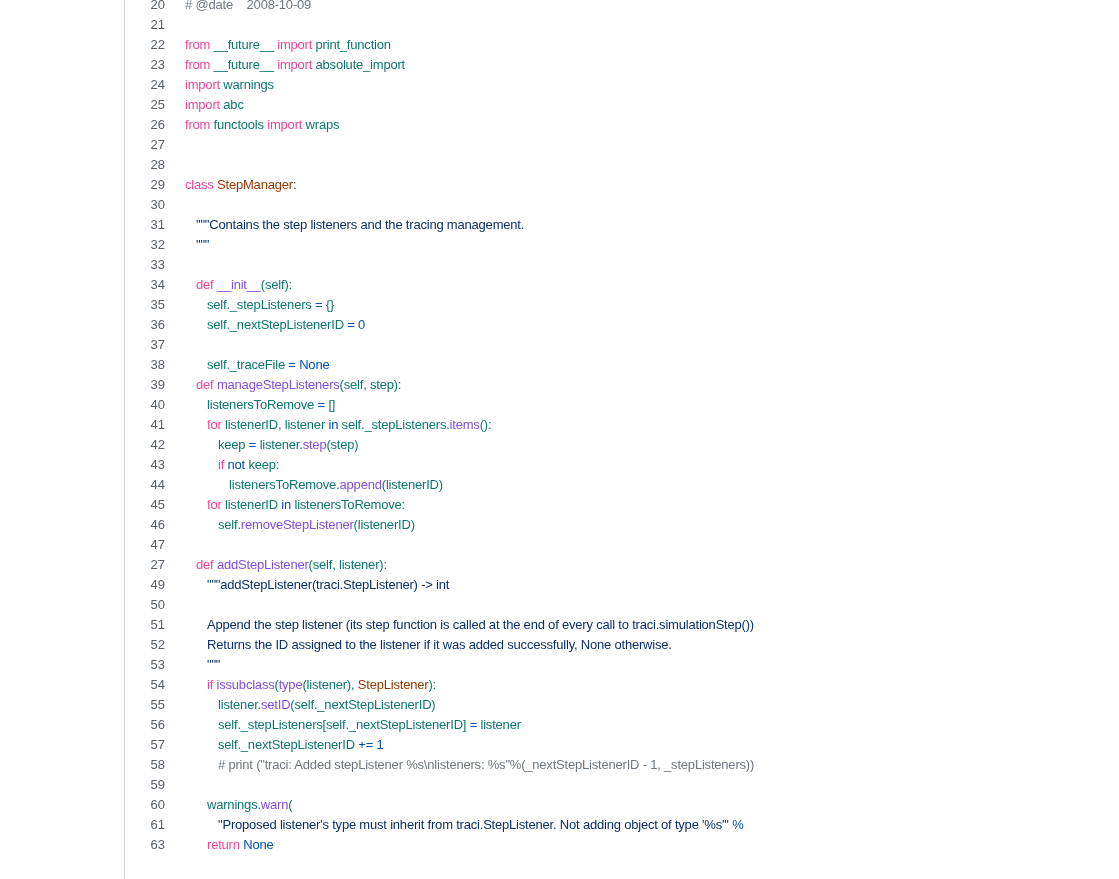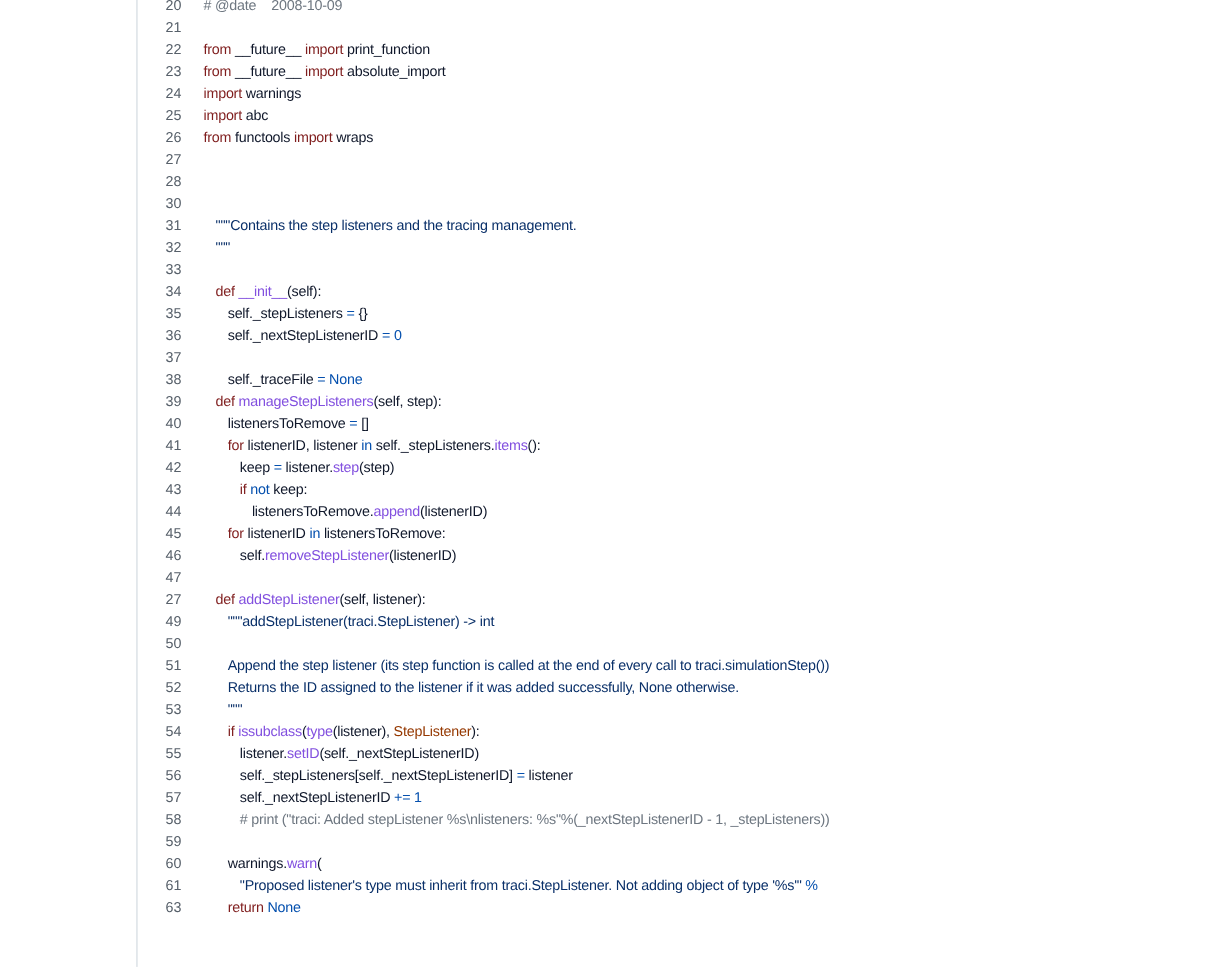--- a/index.html
+++ b/index.html
@@ -3,43 +3,44 @@
 <meta charset="utf-8">
 <style>
   html, body { margin:0; padding:0; background:#ffffff; }
   body { width:1119px; height:879px; overflow:hidden; position:relative;
          font-family:"Liberation Sans", "DejaVu Sans", sans-serif; font-size:13px; }
   .gutter-border { position:absolute; left:124px; top:0; width:1px; height:879px; background:#d0d7de; }
   .code { position:absolute; left:125px; top:-5px; width:994px; }
   .line { height:20px; line-height:20px; display:flex; white-space:pre; }
   .ln { width:40px; text-align:right; color:#57606a; flex:none; }
   .src { padding-left:20px; color:#24292f; letter-spacing:-0.2px; }
-  .kw { color:#7f1d1d; }
+  .kw { color:#ec4899; }
   .fn { color:#8250df; }
   .cls { color:#953800; }
   .cm { color:#6e7781; }
   .st { color:#0a3069; }
   .num { color:#0550ae; }
   .op { color:#0550ae; }
-  .plain { color:#0f172a; }
+  .plain { color:#0f766e; }
 </style>
 </head>
 <body>
 
 <div class="gutter-border"></div>
 <div class="code" id="code">
     <div class="line"><span class="ln">20</span><span class="src" style="padding-left: 20px;"><span class="cm"># @date    2008-10-09</span></span></div>
     <div class="line"><span class="ln">21</span><span class="src" style="padding-left: 20px;"></span></div>
     <div class="line"><span class="ln">22</span><span class="src" style="padding-left: 20px;"><span class="kw">from</span><span class="plain"> __future__ </span><span class="kw">import</span><span class="plain"> print_function</span></span></div>
     <div class="line"><span class="ln">23</span><span class="src" style="padding-left: 20px;"><span class="kw">from</span><span class="plain"> __future__ </span><span class="kw">import</span><span class="plain"> absolute_import</span></span></div>
     <div class="line"><span class="ln">24</span><span class="src" style="padding-left: 20px;"><span class="kw">import</span><span class="plain"> warnings</span></span></div>
     <div class="line"><span class="ln">25</span><span class="src" style="padding-left: 20px;"><span class="kw">import</span><span class="plain"> abc</span></span></div>
     <div class="line"><span class="ln">26</span><span class="src" style="padding-left: 20px;"><span class="kw">from</span><span class="plain"> functools </span><span class="kw">import</span><span class="plain"> wraps</span></span></div>
     <div class="line"><span class="ln">27</span><span class="src" style="padding-left: 20px;"></span></div>
     <div class="line"><span class="ln">28</span><span class="src" style="padding-left: 20px;"></span></div>
+    <div class="line"><span class="ln">29</span><span class="src" style="padding-left: 20px;"><span class="kw">class</span><span class="plain"> </span><span class="cls">StepManager</span><span class="plain">:</span></span></div>
     <div class="line"><span class="ln">30</span><span class="src" style="padding-left: 20px;"></span></div>
     <div class="line"><span class="ln">31</span><span class="src" style="padding-left: 31px;"><span class="st">"""Contains the step listeners and the tracing management.</span></span></div>
     <div class="line"><span class="ln">32</span><span class="src" style="padding-left: 31px;"><span class="st">"""</span></span></div>
     <div class="line"><span class="ln">33</span><span class="src" style="padding-left: 20px;"></span></div>
     <div class="line"><span class="ln">34</span><span class="src" style="padding-left: 31px;"><span class="kw">def</span><span class="plain"> </span><span class="fn">__init__</span><span class="plain">(self):</span></span></div>
     <div class="line"><span class="ln">35</span><span class="src" style="padding-left: 42px;"><span class="plain">self._stepListeners </span><span class="op">=</span><span class="plain"> {}</span></span></div>
     <div class="line"><span class="ln">36</span><span class="src" style="padding-left: 42px;"><span class="plain">self._nextStepListenerID </span><span class="op">=</span><span class="plain"> </span><span class="num">0</span></span></div>
     <div class="line"><span class="ln">37</span><span class="src" style="padding-left: 42px; margin-top: 20px;"><span class="plain">self._traceFile </span><span class="op">=</span><span class="plain"> </span><span class="num">None</span></span></div>
     <div class="line"><span class="ln">38</span><span class="src" style="padding-left: 20px;"></span></div>
     <div class="line"><span class="ln">39</span><span class="src" style="padding-left: 31px;"><span class="kw">def</span><span class="plain"> </span><span class="fn">manageStepListeners</span><span class="plain">(self, step):</span></span></div>

